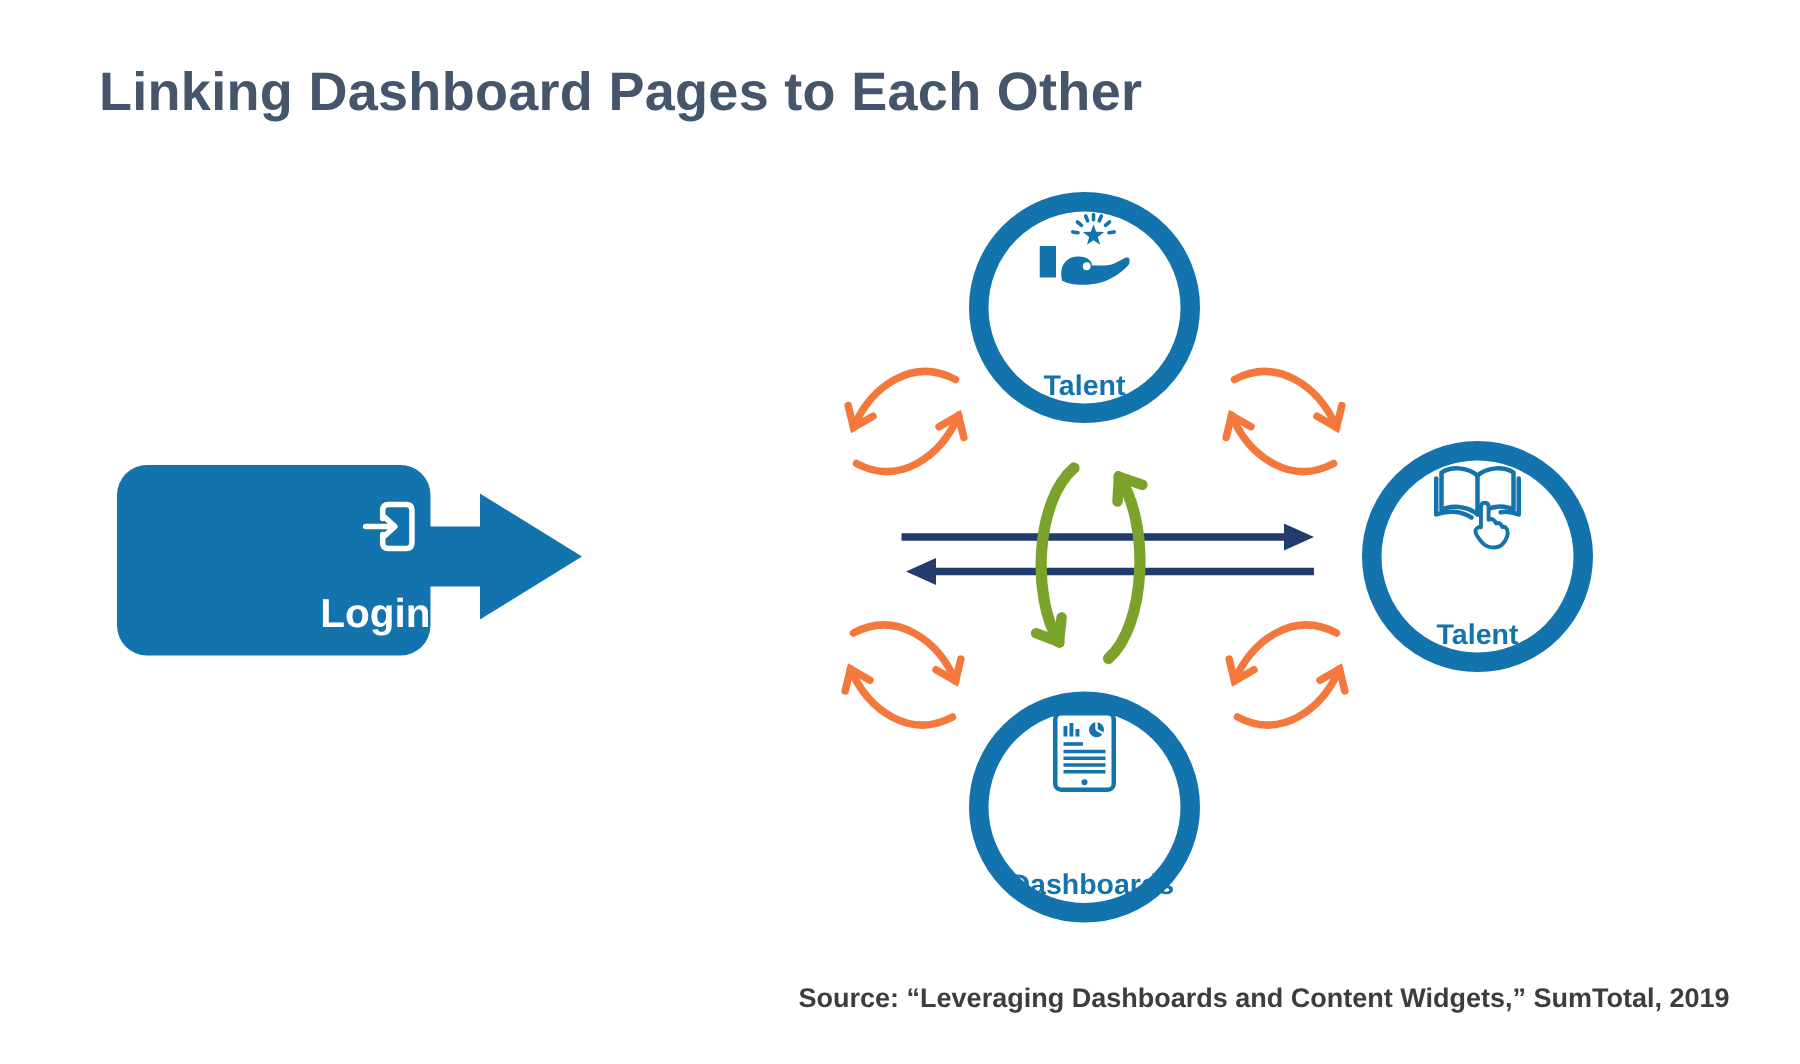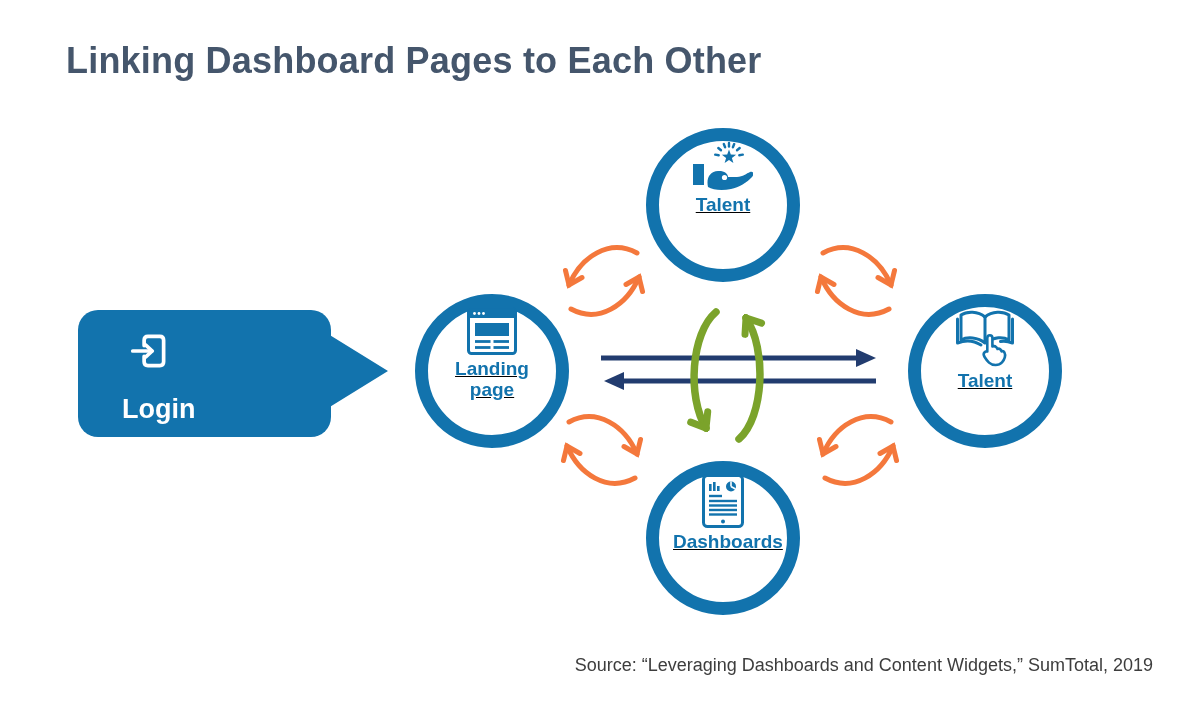--- a/index.html
+++ b/index.html
@@ -8,39 +8,39 @@
     font-family:"Liberation Sans","DejaVu Sans",sans-serif; overflow:hidden;
   }
   .page-title {
     position:absolute; left:66px; top:40px; margin:0;
     font-size:36px; font-weight:800; color:#45566c; letter-spacing:.2px;
   }
   .arrows-layer { position:absolute; left:0; top:0; width:1200px; height:709px; }
   .login-box {
     position:absolute; left:78px; top:310px; width:209px; height:127px;
     background:#1273ad; border-radius:20px;
-    display:flex; flex-direction:column; align-items:flex-start; justify-content:center; gap:19px;padding-left:44px;
+    display:flex; flex-direction:column; align-items:flex-end; justify-content:center; gap:19px;
   }
   .login-label { color:#ffffff; font-size:27px; font-weight:700; line-height:1; }
   .node {
     position:absolute; width:128px; height:128px; background:#ffffff;
     border:13px solid #1273ad; border-radius:50%;
-    display:flex; flex-direction:column; align-items:center; justify-content:flex-start;
-    gap:4px; text-align:center;text-decoration:underline;
+    display:flex; flex-direction:column; align-items:center; justify-content:space-between;
+    gap:4px; text-align:center;
   }
   .node-label {
     color:#1273ad; font-size:19px; font-weight:700; line-height:1.08; max-width:100px;
   }
   .node-talent    { left:646px; top:128px; }
   .node-landing   { left:415px; top:294px; }
   .node-learn     { left:908px; top:294px; }
   .node-reporting { left:646px; top:461px; }
   .source-line {
     position:absolute; right:47px; top:655px;
-    font-size:18px; font-weight:400; color:#3d3d3d;
+    font-size:18px; font-weight:700; color:#3d3d3d;
   }
 </style>
 </head>
 <body>
 
 <div class="canvas">
 
   <h1 class="page-title">Linking Dashboard Pages to Each Other</h1>
 
   <svg class="arrows-layer" viewBox="0 0 1200 709" xmlns="http://www.w3.org/2000/svg">
@@ -100,37 +100,20 @@
         <line x1="46.3" y1="14.2" x2="49.8" y2="13.6"></line>
       </g>
       <polygon fill="#1273ad" points="36,8.5 37.8,13.5 43.1,13.7 38.9,17.0 40.4,22.1 36,19.1 31.6,22.1 33.1,17.0 28.9,13.7 34.2,13.5"></polygon>
       <rect x="0" y="23" width="11" height="21" fill="#1273ad"></rect>
       <path fill="#1273ad" d="M 15 46 C 13 37, 17 30.5, 25 30 C 31 29.6, 35 32.5, 35 36 L 44 36 C 50 35.6, 53.5 32.5, 57 31 C 60.5 29.6, 61.5 33.5, 59 36 C 54 41.5, 46 46.5, 38 48 C 29 49.7, 20 49, 15 46 Z"></path>
       <circle cx="31.5" cy="36.5" r="2.6" fill="#ffffff"></circle>
     </svg>
     <div class="node-label">Talent</div>
   </div>
 
-  <div class="node node-landing">
-    <svg width="50" height="48" viewBox="0 0 50 48">
-      <rect x="1.5" y="1.5" width="47" height="45" rx="3" fill="none" stroke="#1273ad" stroke-width="3"></rect>
-      <path d="M 4 1.5 H 46 Q 48.5 1.5 48.5 4 V 11 H 1.5 V 4 Q 1.5 1.5 4 1.5 Z" fill="#1273ad"></path>
-      <circle cx="7.5" cy="6.5" r="1.4" fill="#ffffff"></circle>
-      <circle cx="12" cy="6.5" r="1.4" fill="#ffffff"></circle>
-      <circle cx="16.5" cy="6.5" r="1.4" fill="#ffffff"></circle>
-      <rect x="8" y="16" width="34" height="13" fill="#1273ad"></rect>
-      <g stroke="#1273ad" stroke-width="2.8">
-        <line x1="8" y1="34.5" x2="23.5" y2="34.5"></line>
-        <line x1="26.5" y1="34.5" x2="42" y2="34.5"></line>
-        <line x1="8" y1="40.5" x2="23.5" y2="40.5"></line>
-        <line x1="26.5" y1="40.5" x2="42" y2="40.5"></line>
-      </g>
-    </svg>
-    <div class="node-label">Landing page</div>
-  </div>
 
   <div class="node node-learn">
     <svg width="58" height="60" viewBox="0 0 58 60">
       <g fill="none" stroke="#1273ad" stroke-width="3" stroke-linecap="round" stroke-linejoin="round">
         <path d="M 29 10 C 22 4, 11 4, 5 8 V 33 C 11 29.5, 22 30, 29 36"></path>
         <path d="M 29 10 C 36 4, 47 4, 53 8 V 33 C 47 29.5, 38 30, 31 35"></path>
         <line x1="29" y1="10" x2="29" y2="35"></line>
         <path d="M 1.5 12 V 36 C 9 33, 18 33.5, 25 38"></path>
         <path d="M 56.5 12 V 36 C 52 34.2, 48 33.8, 44.5 34.5"></path>
       </g>

